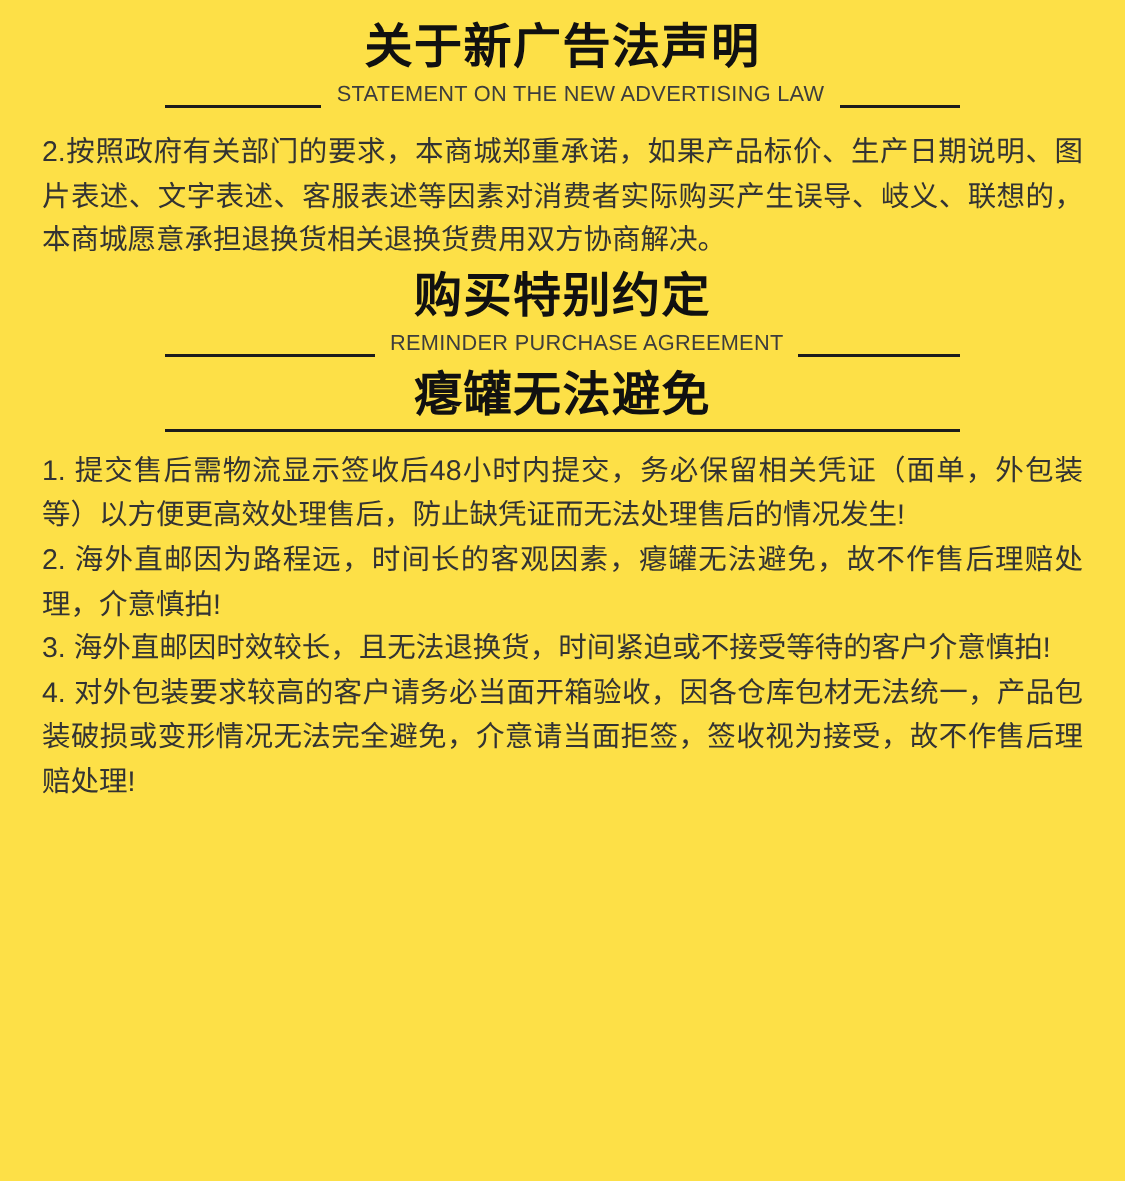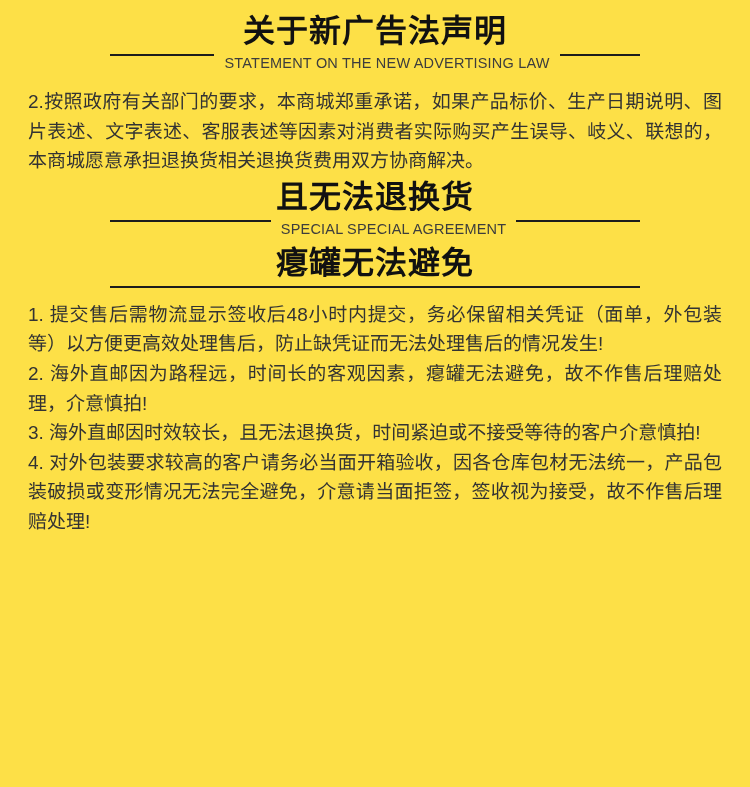--- a/index.html
+++ b/index.html
@@ -18,21 +18,21 @@
     margin: 0;
     text-align: center;
     font-size: 32px;
     line-height: 38px;
     font-weight: 700;
     color: #111111;
     letter-spacing: 1px;
   }
   .divider {
     display: flex;
-    align-items: flex-start;
+    align-items: flex-end;
     width: 530px;
     margin: 4px auto 0;
   }
   .divider .line { height: 2px; background: #1c1c1c; }
   .divider .line.left  { flex: 1.3; }
   .divider .line.right { flex: 1; }
   .divider .sub {
     margin: 0 10px;
     font-size: 14.5px;
     line-height: 18px;
@@ -67,24 +67,24 @@
       <span class="line left"></span>
       <span class="sub">STATEMENT ON THE NEW ADVERTISING LAW</span>
       <span class="line right"></span>
     </div>
     <div class="body-text">
       <p>2.按照政府有关部门的要求，本商城郑重承诺，如果产品标价、生产日期说明、图片表述、文字表述、客服表述等因素对消费者实际购买产生误导、岐义、联想的，本商城愿意承担退换货相关退换货费用双方协商解决。</p>
     </div>
   </section>
 
   <section class="sect-2">
-    <h1 class="section-title">且无法退换货</h1>
+    <h1 class="section-title">购买特别约定</h1>
     <div class="divider">
       <span class="line left"></span>
-      <span class="sub">SPECIAL SPECIAL AGREEMENT</span>
+      <span class="sub">REMINDER PURCHASE AGREEMENT</span>
       <span class="line right"></span>
     </div>
   </section>
 
   <section class="sect-3 items">
     <h1 class="section-title">瘪罐无法避免</h1>
     <div class="divider">
       <span class="line left"></span>
       <span class="line right"></span>
     </div>

